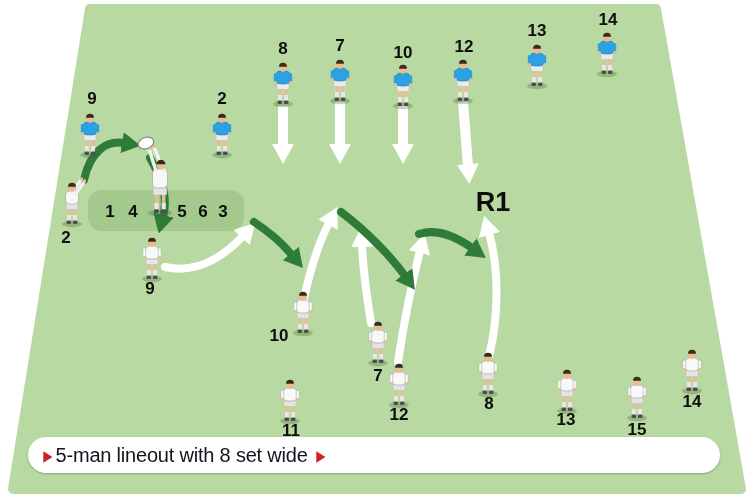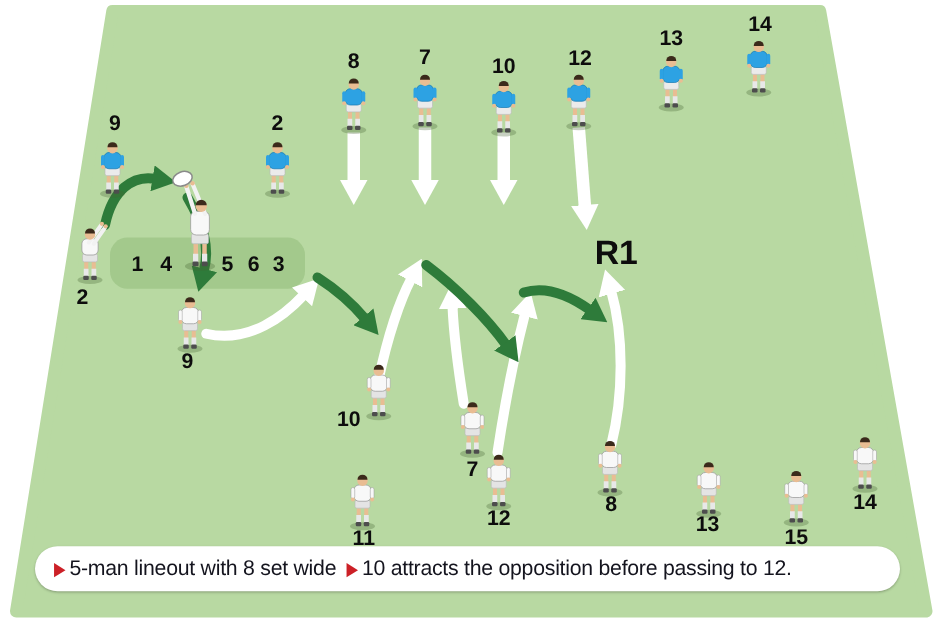--- a/index.html
+++ b/index.html
@@ -11,21 +11,21 @@
   .run{fill:none;stroke:#ffffff;stroke-width:8;stroke-linecap:round;}
   .drun{fill:none;stroke:#ffffff;stroke-width:10;stroke-linecap:butt;}
   .pass{fill:none;stroke:#2e7b3a;stroke-width:8;stroke-linecap:round;}
   .num{font-family:"Liberation Sans",sans-serif;font-size:17px;font-weight:bold;fill:#0d0d0d;text-anchor:middle;}
   .r1{font-family:"Liberation Sans",sans-serif;font-size:27px;font-weight:bold;fill:#0d0d0d;text-anchor:middle;}
   .caption{position:absolute;left:28px;top:437px;width:692px;height:36px;background:#ffffff;
            border-radius:18px;display:flex;align-items:center;padding:0 14px;box-sizing:border-box;
            box-shadow:0 1px 2px rgba(0,0,0,.25);white-space:nowrap;}
   .bullet{color:#cc2027;font-size:15px;line-height:1;margin-right:2px;transform:scaleX(.8);}
   .b2{margin-left:7px;}
-  .ctext{color:#14141e;font-size:17px;letter-spacing:-0.2px;}
+  .ctext{color:#14141e;font-size:20px;letter-spacing:-0.2px;}
 </style>
 </head>
 <body>
 
 <div class="stage">
 <svg width="750" height="500" viewBox="0 0 750 500">
   <defs>
     <marker id="mW" markerUnits="userSpaceOnUse" markerWidth="20" markerHeight="22" refX="2" refY="11" orient="auto">
       <path d="M0,0 L20,11 L0,22 Z" fill="#ffffff"></path>
     </marker>
@@ -220,15 +220,14 @@
     <text class="num" x="692" y="407">14</text>
   </g>
 
   <text class="r1" x="493" y="211">R1</text>
 </svg>
 
 <div class="caption">
   <span class="bullet">▶</span>
   <span class="ctext">5-man lineout with 8 set wide</span>
   <span class="bullet b2">▶</span>
-  <span class="ctext">10 attracts the opposition before passing to 12.</span>
 </div>
 </div>
 
 </body></html>

